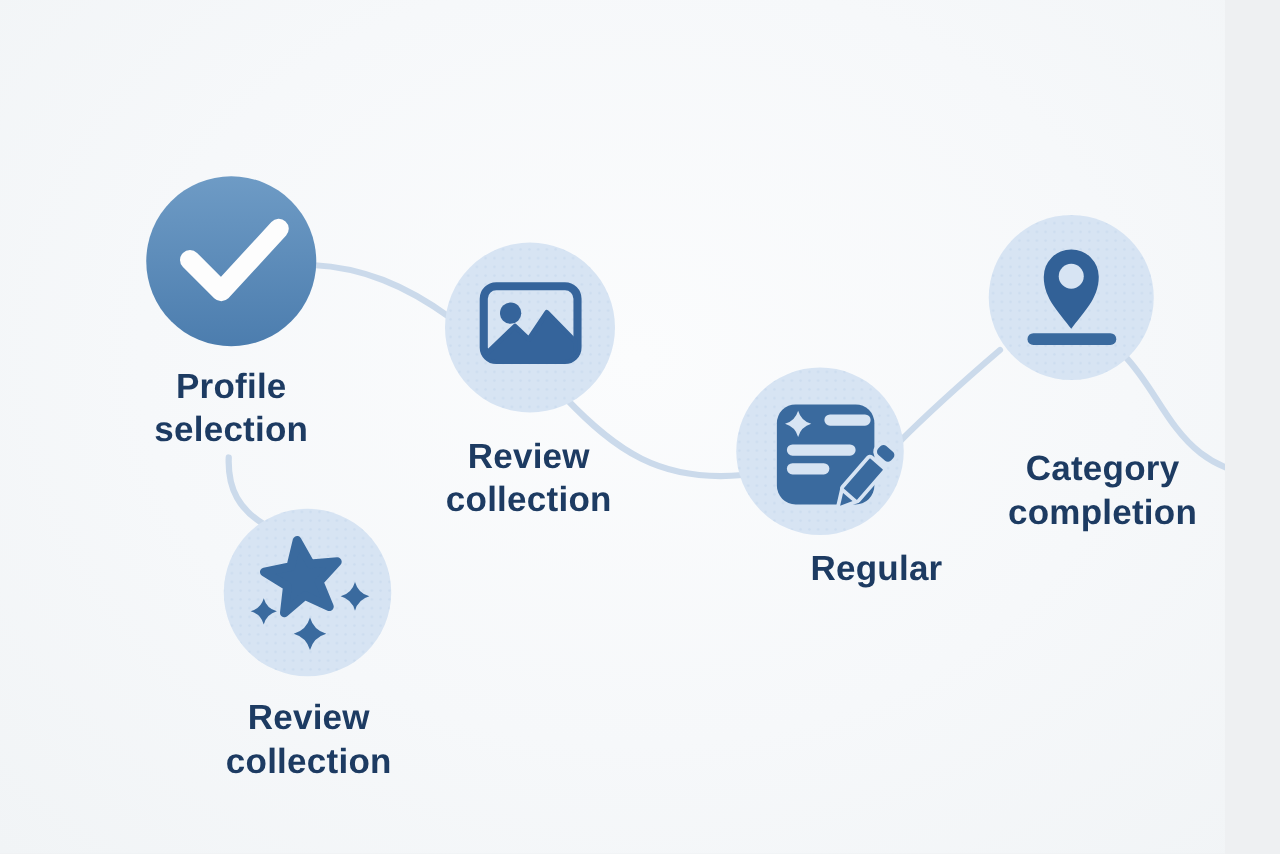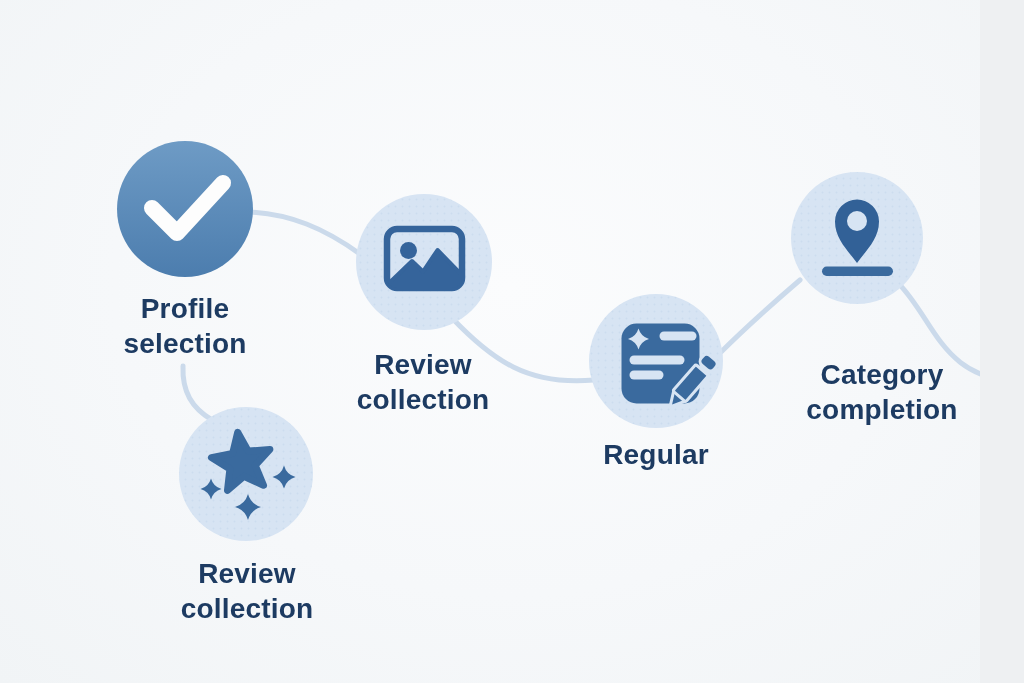--- a/index.html
+++ b/index.html
@@ -21,21 +21,21 @@
     color:#1d3b62;
     font-size:28px;
     font-weight:700;
     line-height:35px;
     letter-spacing:0.2px;
   }
   .label .line{display:block;}
   .label-1{left:75px;top:291px;}
   .label-2{left:313px;top:347px;}
   .label-3{left:137px;top:556px;}
-  .label-4{left:546px;top:437px;}
+  .label-4{left:534px;top:437px;text-align:right;}
   .label-5{left:772px;top:321px;margin-top:36px;}
 </style>
 </head>
 <body>
 
 <div class="canvas">
 
   <svg class="diagram-svg" width="1024" height="683" viewBox="0 0 1024 683">
     <defs>
       <linearGradient id="primaryGrad" x1="0" y1="0" x2="0" y2="1">

